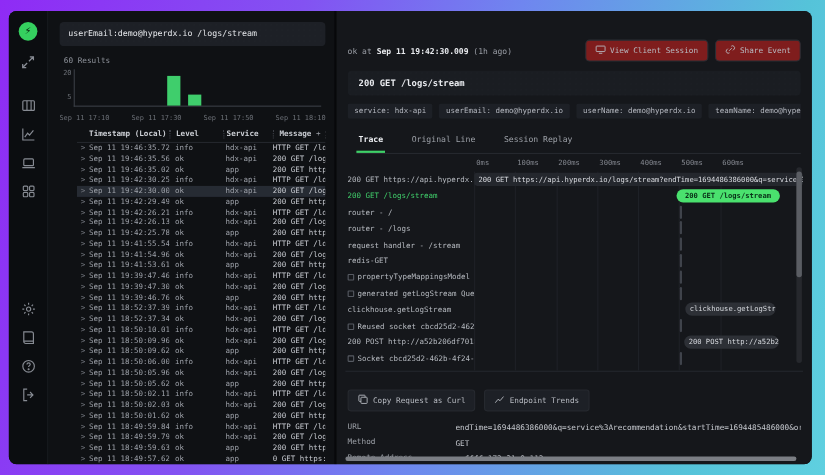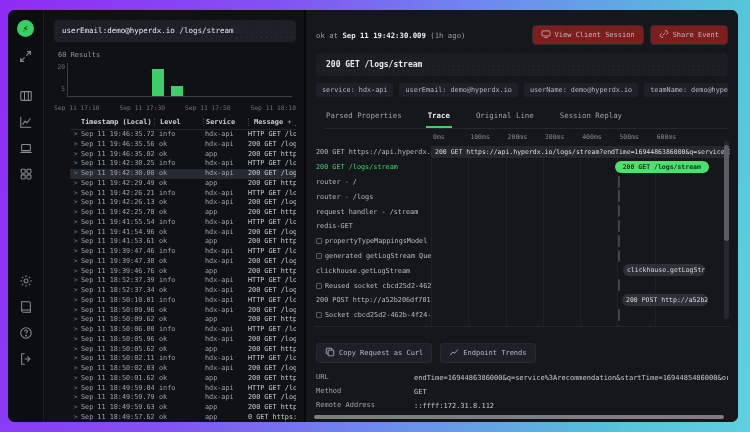--- a/index.html
+++ b/index.html
@@ -35,21 +35,21 @@
   .log-rows{flex:1;overflow:hidden;}
   .log-row{display:flex;height:9.75px;line-height:9.75px;font-size:6.8px;color:#9ea2aa;white-space:nowrap;cursor:pointer;}
   .log-row.selected{background:#262b33;}
   .c-chev{width:11px;color:#6f737b;flex-shrink:0;text-align:center;}
   .c-ts{width:73px;flex-shrink:0;overflow:hidden;}
   .c-level{width:49px;flex-shrink:0;padding-left:5px;overflow:hidden;}
   .c-service{width:45px;flex-shrink:0;padding-left:2px;overflow:hidden;}
   .c-msg{flex:1;color:#c9ccd2;overflow:hidden;}
 
   
-  .right-panel{flex:1;background:#15171b;padding:13px 8px 0 8px;display:flex;flex-direction:column;position:relative;overflow:hidden;}
+  .right-panel{flex:1;background:#15171b;padding:24px 8px 0 8px;display:flex;flex-direction:column;position:relative;overflow:hidden;}
   .detail-header{display:flex;align-items:center;margin:2px 2px 8px 2px;}
   .status-line{font-size:7.3px;color:#9a9ea6;white-space:nowrap;}
   .status-line b{color:#e9ebef;}
   .hdr-actions{margin-left:auto;display:flex;gap:6px;}
   .hdr-btn{display:flex;align-items:center;gap:4px;background:#7f1d1d;border:1px solid #2b2e34;border-radius:4px;padding:3px 8px;font-size:7px;color:#b8bbc2;cursor:pointer;white-space:nowrap;}
   .event-title{background:#1a1d22;border-radius:4px;padding:7px 10px;font-size:8px;font-weight:bold;color:#e9ebef;
     background-image:radial-gradient(circle,#282b31 0.5px,transparent 0.6px);background-size:5px 5px;margin:0 2px 7px 2px;}
   .tags-row{display:flex;gap:6px;margin:0 2px 2px 2px;flex-wrap:nowrap;overflow:hidden;}
   .tag{background:#1d2026;border-radius:2px;padding:3px 6px;font-size:6.8px;color:#b4b7bf;white-space:nowrap;}
   .tabs-row{display:flex;gap:22px;margin:8px 2px 0 10px;border-bottom:1px solid #25282e;}
@@ -420,21 +420,20 @@
           </div>
       </div>
       <div class="event-title">200 GET /logs/stream</div>
       <div class="tags-row" id="tags-row">
           <div class="tag">service: hdx-api</div>
           <div class="tag">userEmail: demo@hyperdx.io</div>
           <div class="tag">userName: demo@hyperdx.io</div>
           <div class="tag">teamName: demo@hyperdx.io's Team</div>
         </div>
       <div class="tabs-row" id="tabs-row">
-          <div class="tab">Parsed Properties</div>
           <div class="tab active">Trace</div>
           <div class="tab">Original Line</div>
           <div class="tab">Session Replay</div>
         </div>
 
       <div class="waterfall" id="waterfall">
           <div class="wf-grid" style="left: calc(74.82% + 29.4606px);"></div>
           <div class="wf-grid" style="left: calc(62.35% + 44.0505px);"></div>
           <div class="wf-grid" style="left: calc(49.88% + 58.6404px);"></div>
           <div class="wf-grid" style="left: calc(37.41% + 73.2303px);"></div>

